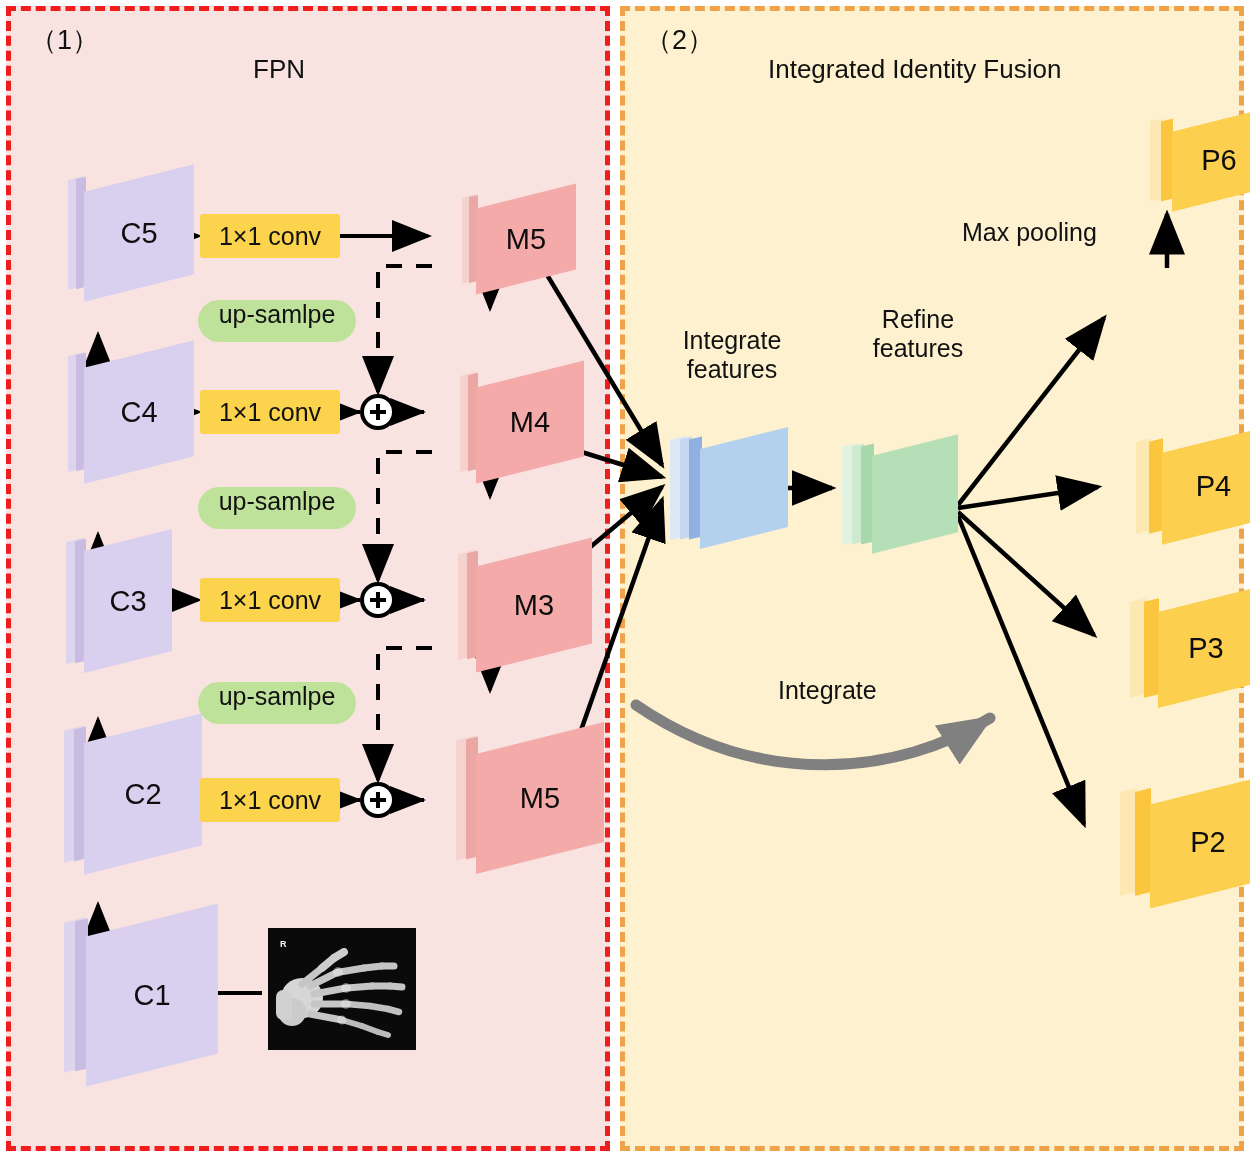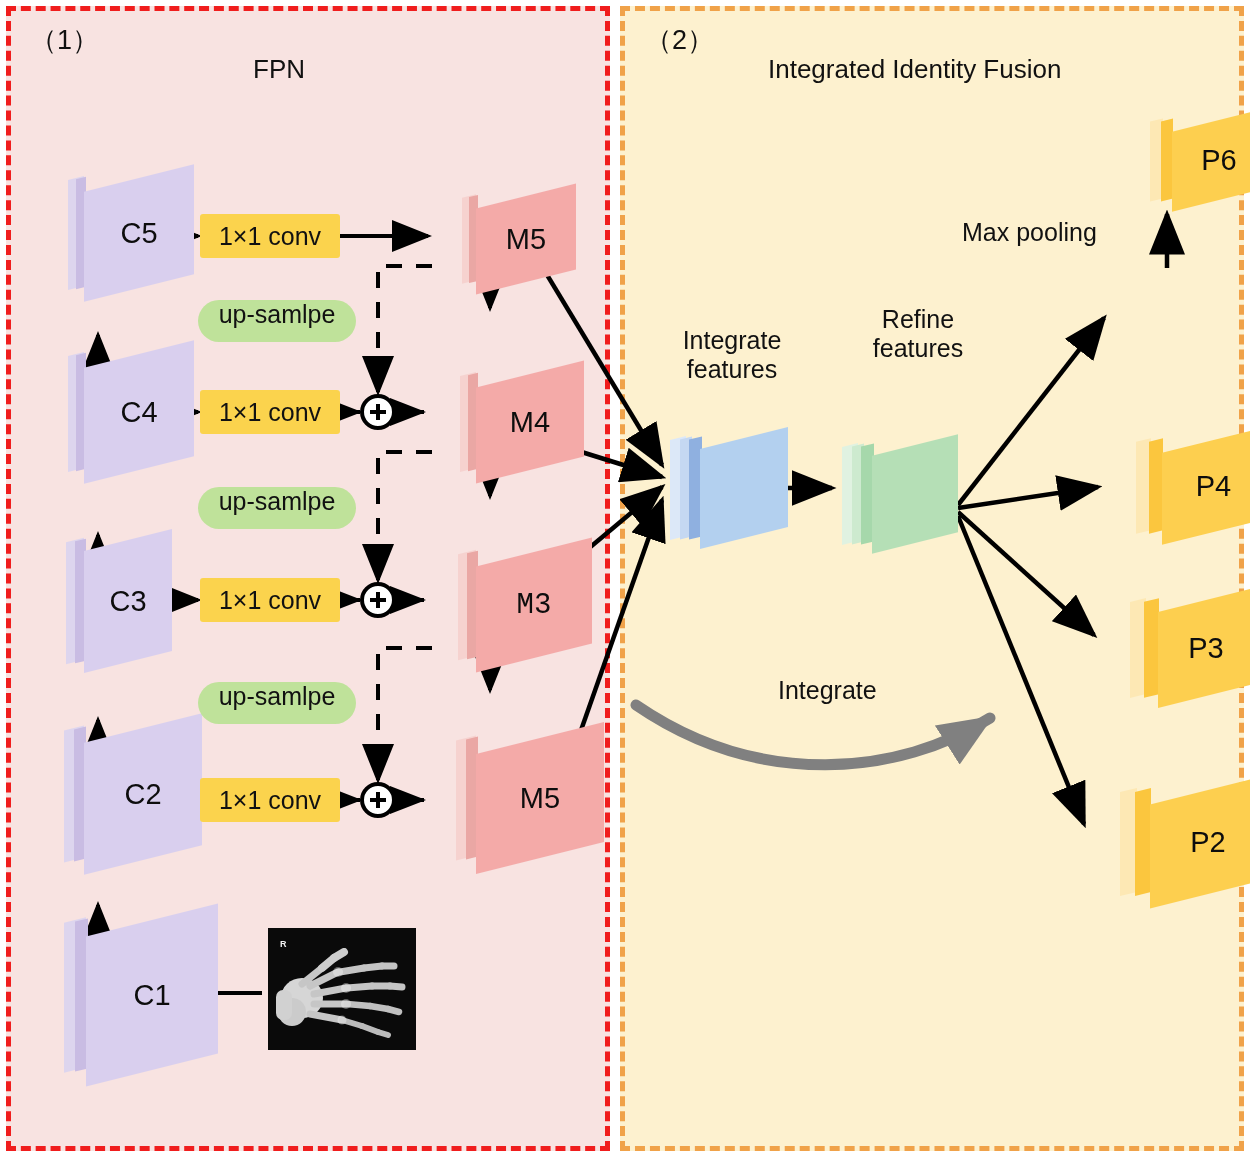--- a/index.html
+++ b/index.html
@@ -245,21 +245,21 @@
     <div class="lbl">M5</div>
   </div>
 
   <div class="slab m-blk" style="left:432px;top:374px;width:108px;height:96px;">
     <div class="lyr l1" style="left:-16px;width:16px;"></div>
     <div class="lyr l2" style="left:-8px;width:10px;"></div>
     <div class="face"></div>
     <div class="lbl">M4</div>
   </div>
 
-  <div class="slab m-blk" style="left:432px;top:552px;width:116px;height:106px;font-family:Liberation Mono, monospace;">
+  <div class="slab m-blk" style="left:432px;top:552px;width:116px;height:106px;">
     <div class="lyr l1" style="left:-18px;width:18px;"></div>
     <div class="lyr l2" style="left:-9px;width:11px;"></div>
     <div class="face"></div>
     <div class="lbl">M3</div>
   </div>
 
   <div class="slab m-blk" style="left:432px;top:738px;width:128px;height:120px;">
     <div class="lyr l1" style="left:-20px;width:20px;"></div>
     <div class="lyr l2" style="left:-10px;width:12px;"></div>
     <div class="face"></div>

